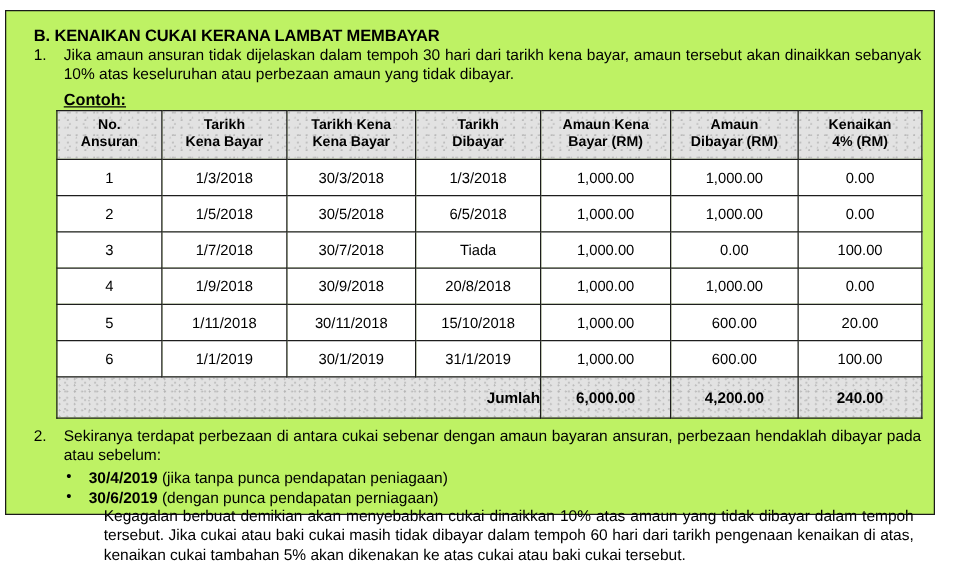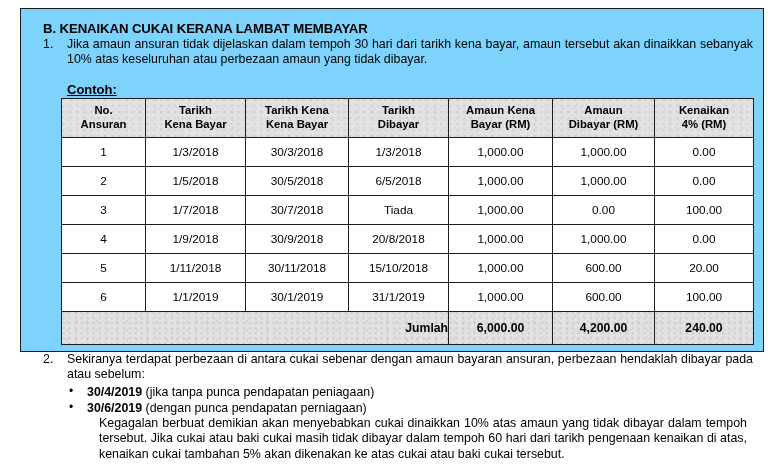--- a/index.html
+++ b/index.html
@@ -9,27 +9,27 @@
   }
   body {
     width: 768px;
     height: 468px;
     font-family: "Liberation Sans", sans-serif;
     color: #000000;
     overflow: hidden;
   }
   #page {
     position: absolute;
-    left: 20px;
+    left: 4px;
     top: 8px;
     width: 744px;
-    height: 344px;
+    height: 404px;
     border: 1.5px solid #1a1a1a;
     box-sizing: border-box;
-    background: #7dd3fc;
+    background: #bef264;
   }
   #inner {
     position: absolute;
     left: 14px;
     top: 8px;
     right: 10px;
     bottom: 4px;
   }
   .heading {
     font-size: 13.2px;
@@ -47,21 +47,21 @@
   .numitem > .num {
     position: absolute;
     left: 8px;
     top: 0;
   }
   .justify { text-align: justify; text-align-last: left; }
   .contoh {
     font-size: 13px;
     font-weight: bold;
     text-decoration: underline;
-    margin: 14px 0 1px 32px;
+    margin: 4px 0 1px 32px;
   }
   
   .tbl-wrap {
     margin: 0 0 0 26px;
     width: 692px;
   }
   table.ex {
     border-collapse: collapse;
     width: 692px;
     table-layout: fixed;

